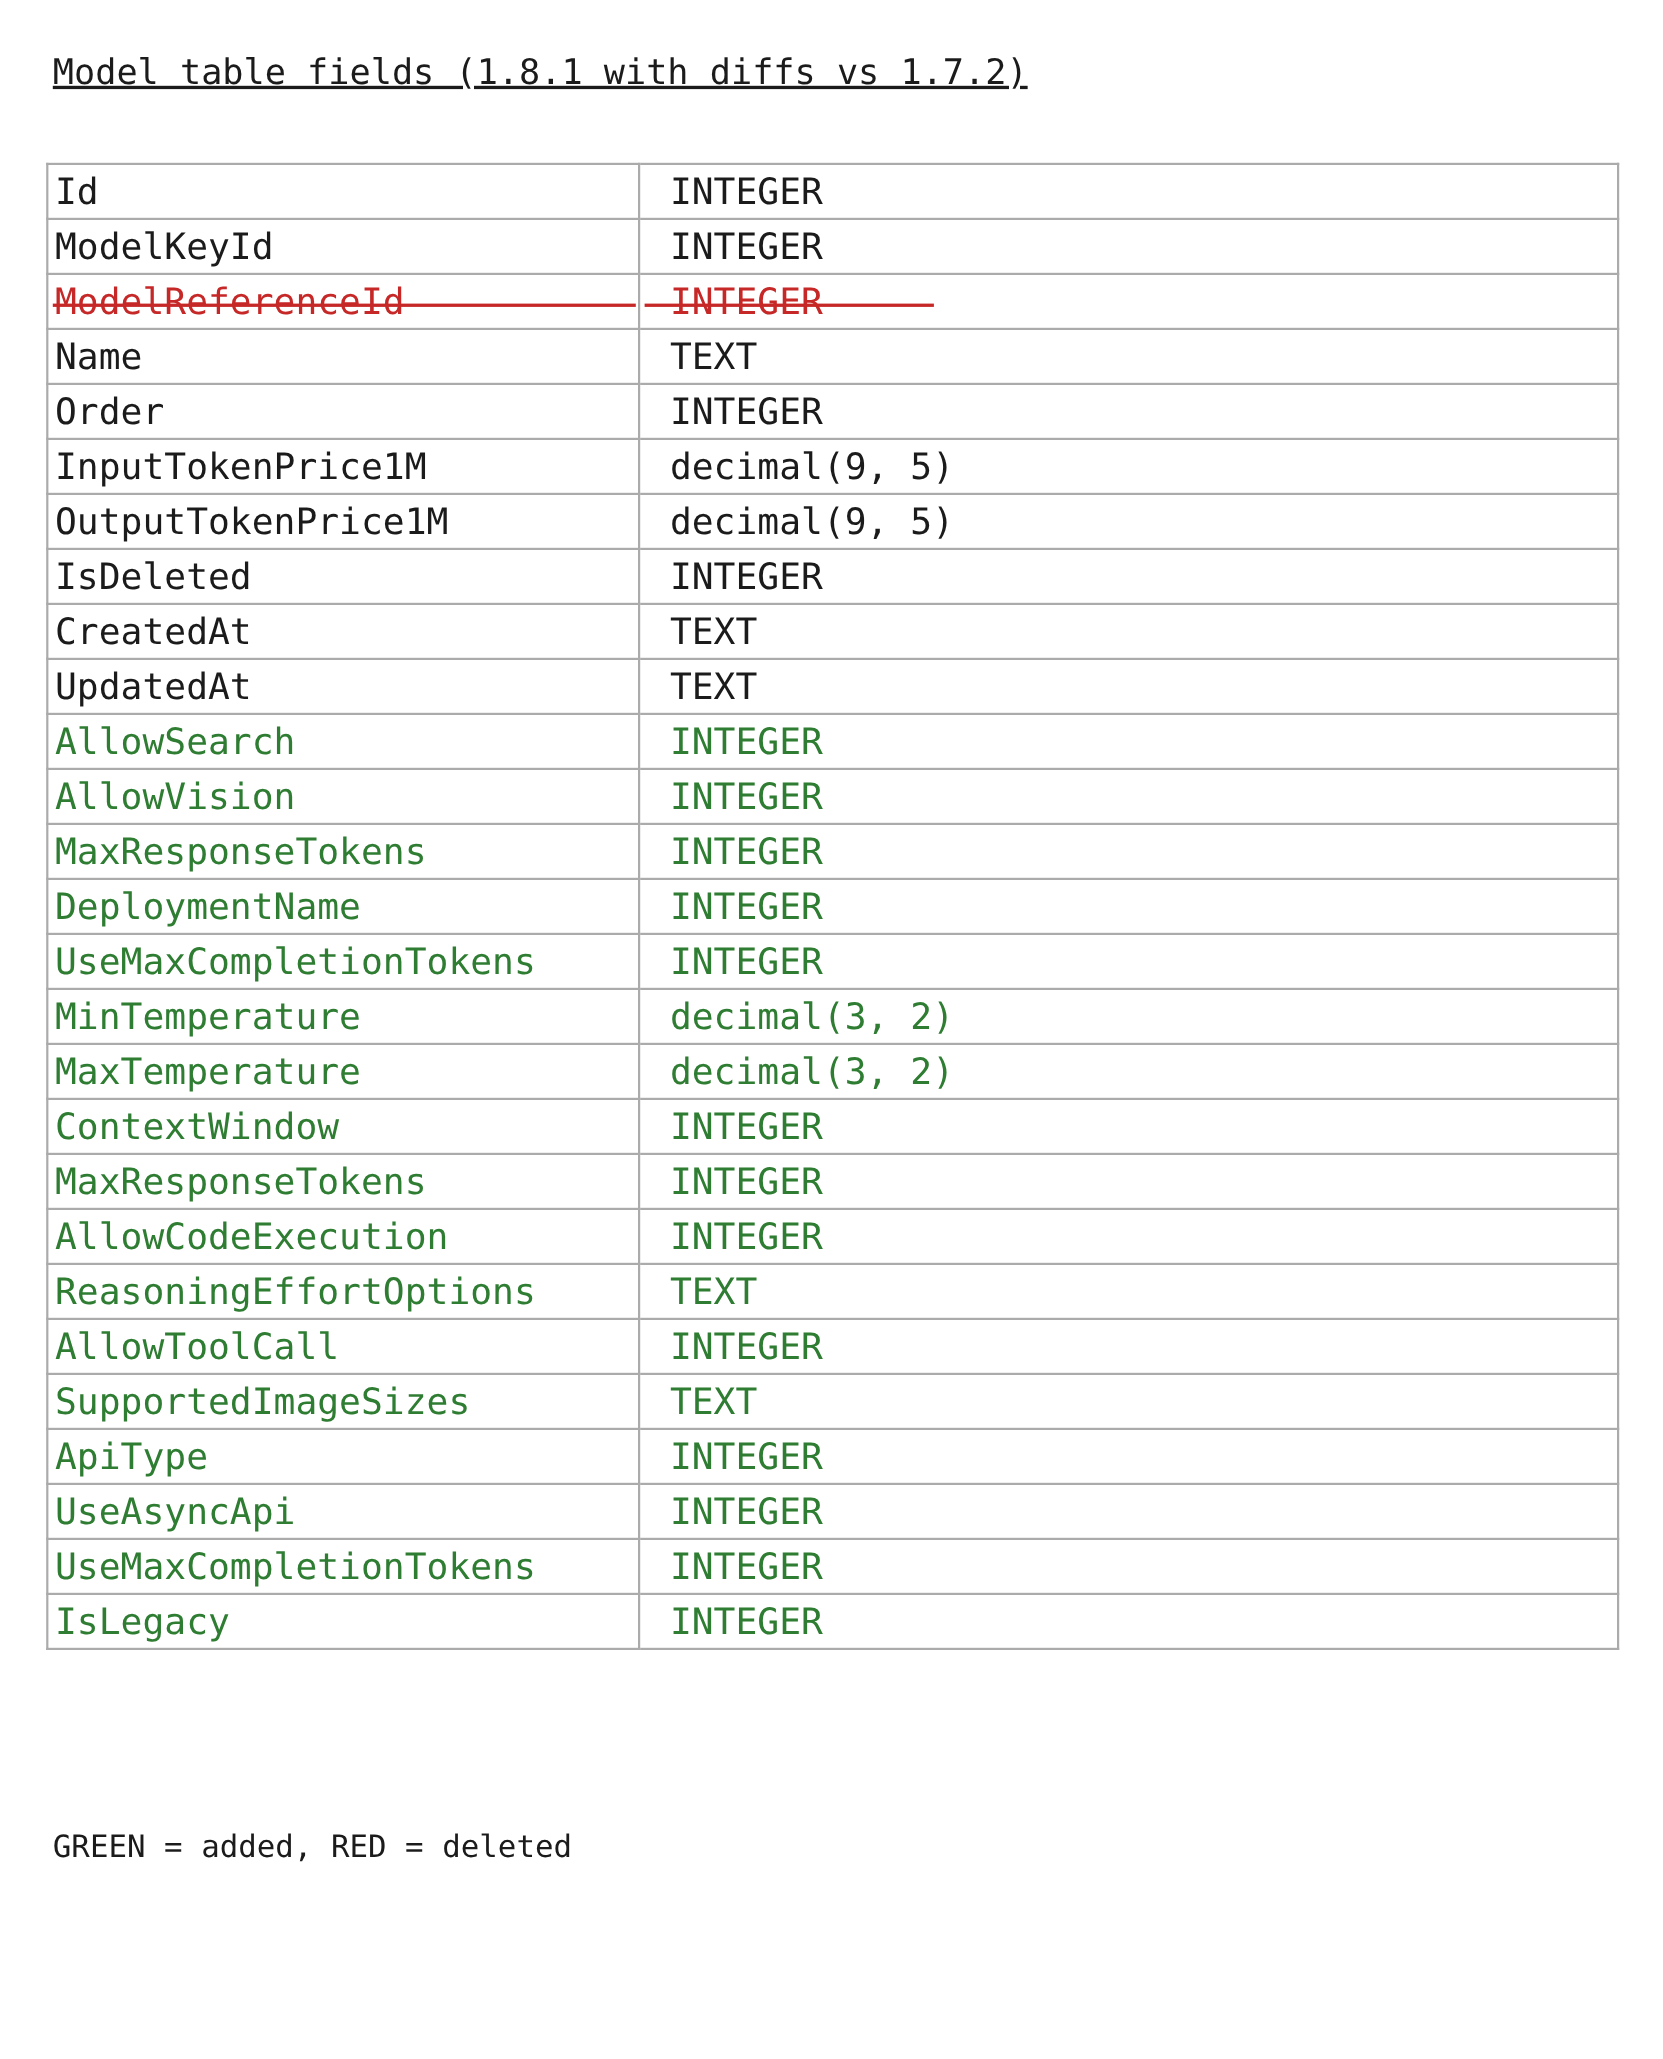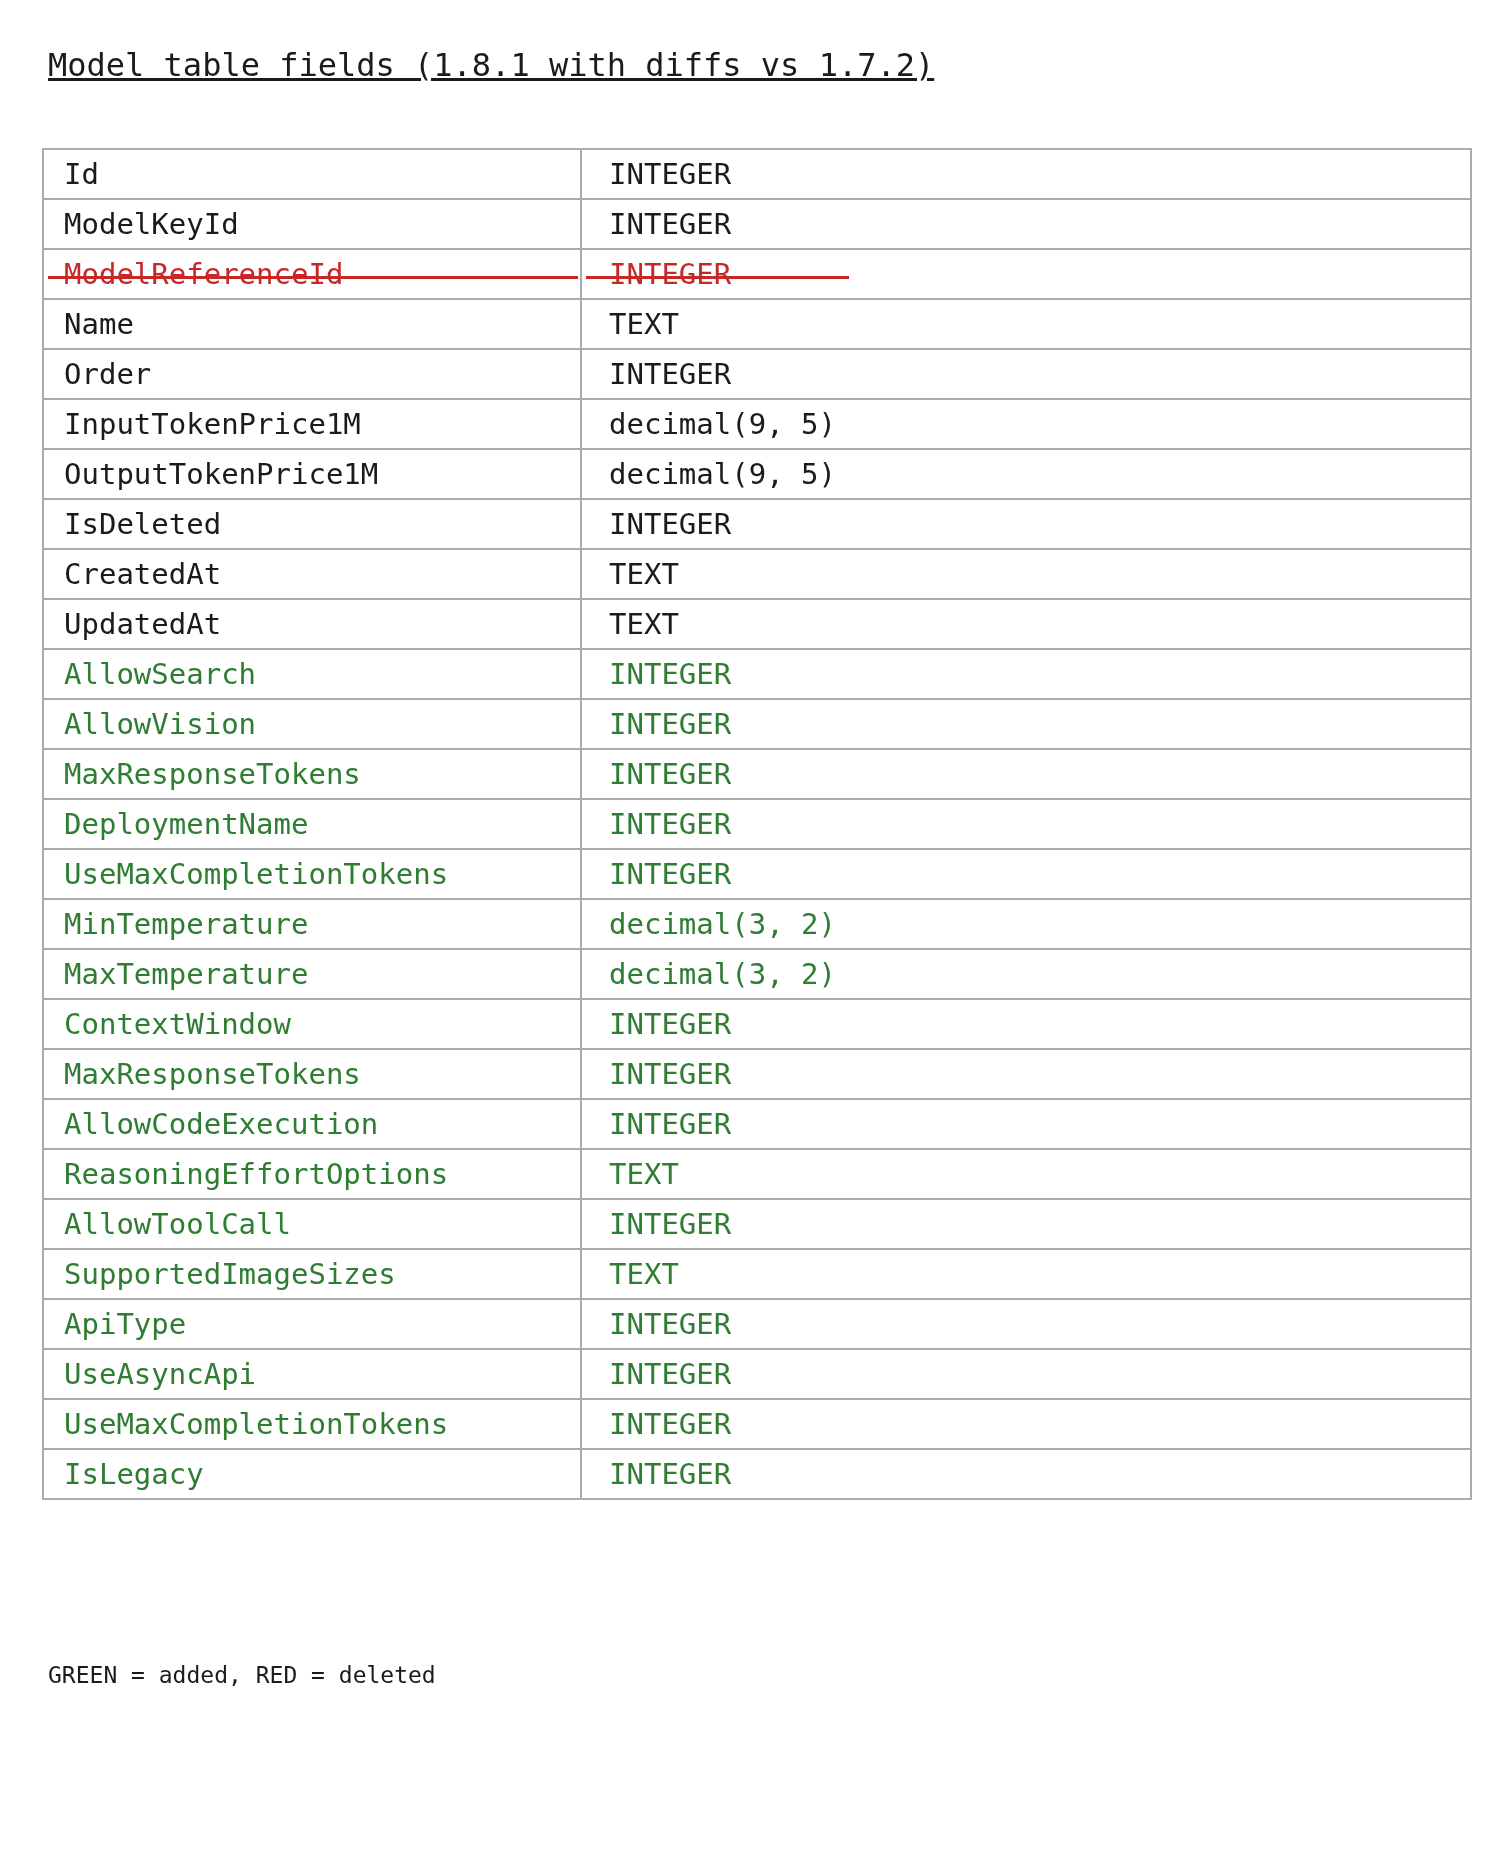--- a/index.html
+++ b/index.html
@@ -37,22 +37,22 @@
     top:148px;
     width:1428px;
     border-collapse:collapse;
     table-layout:fixed;
   }
   table.fields col.c-field{ width:538px; }
   table.fields col.c-type{ width:890px; }
   table.fields td{
     border:2px solid var(--border);
     height:50px;
-    padding:0 8px 0 20px;
-    font-size:29px;
+    padding:0 8px 0 6px;
+    font-size:33px;
     line-height:34px;
     vertical-align:middle;
     color:var(--ink);
     white-space:nowrap;
     overflow:hidden;
     position:relative;
   }
   table.fields td:last-child{ padding-left:27px; }
   tr.added td{ color:var(--green); }
   tr.deleted td{ color:var(--red); }
@@ -62,21 +62,21 @@
     height:3px;
     background:var(--red);
     pointer-events:none;
   }
   tr.deleted td:first-child .redline{ left:4px; width:530px; }
   tr.deleted td:last-child  .redline{ left:4px; width:263px; }
   .legend-note{
     position:absolute;
     left:48px;
     top:1662px;
-    font-size:23px;
+    font-size:28px;
     color:var(--ink);
     white-space:pre;
   }
 </style>
 </head>
 <body>
 
 <div class="page-title">Model table fields (1.8.1 with diffs vs 1.7.2)</div>
 
 <table class="fields">

